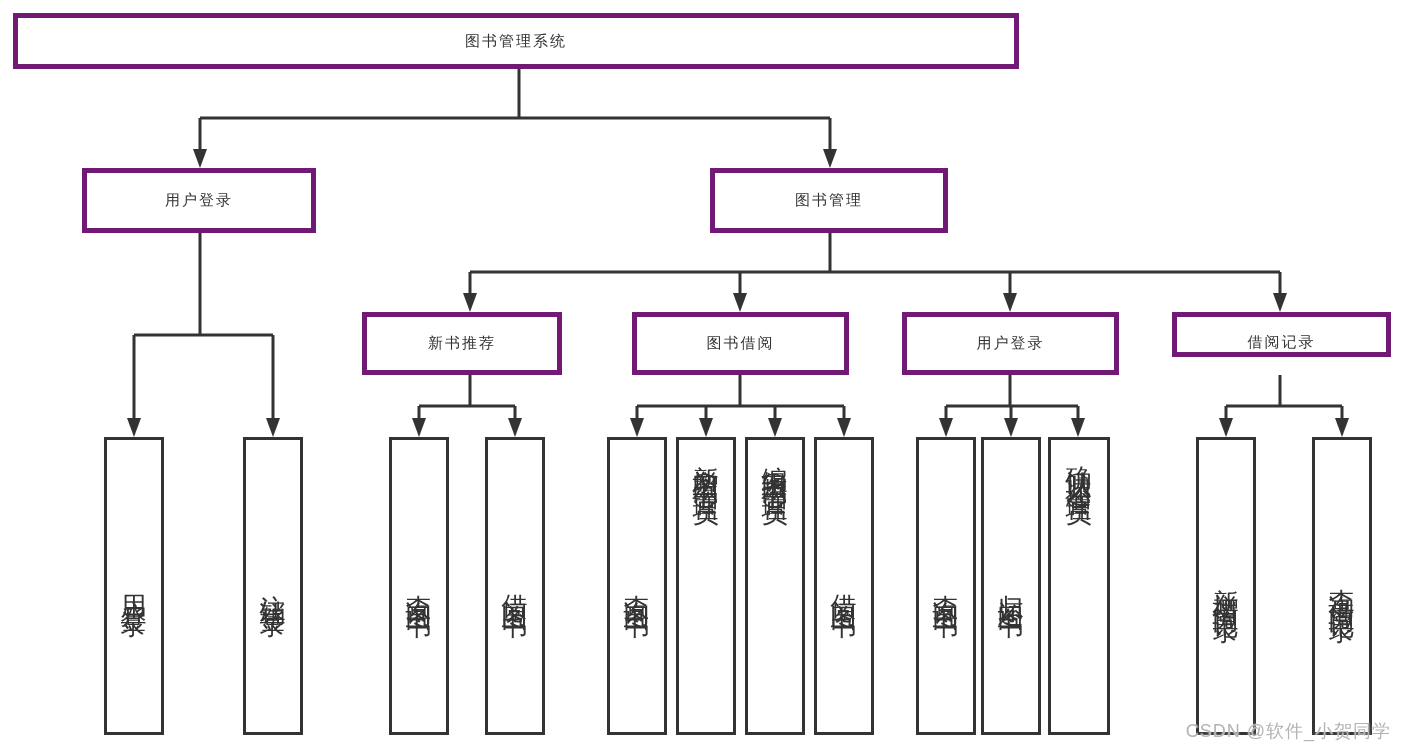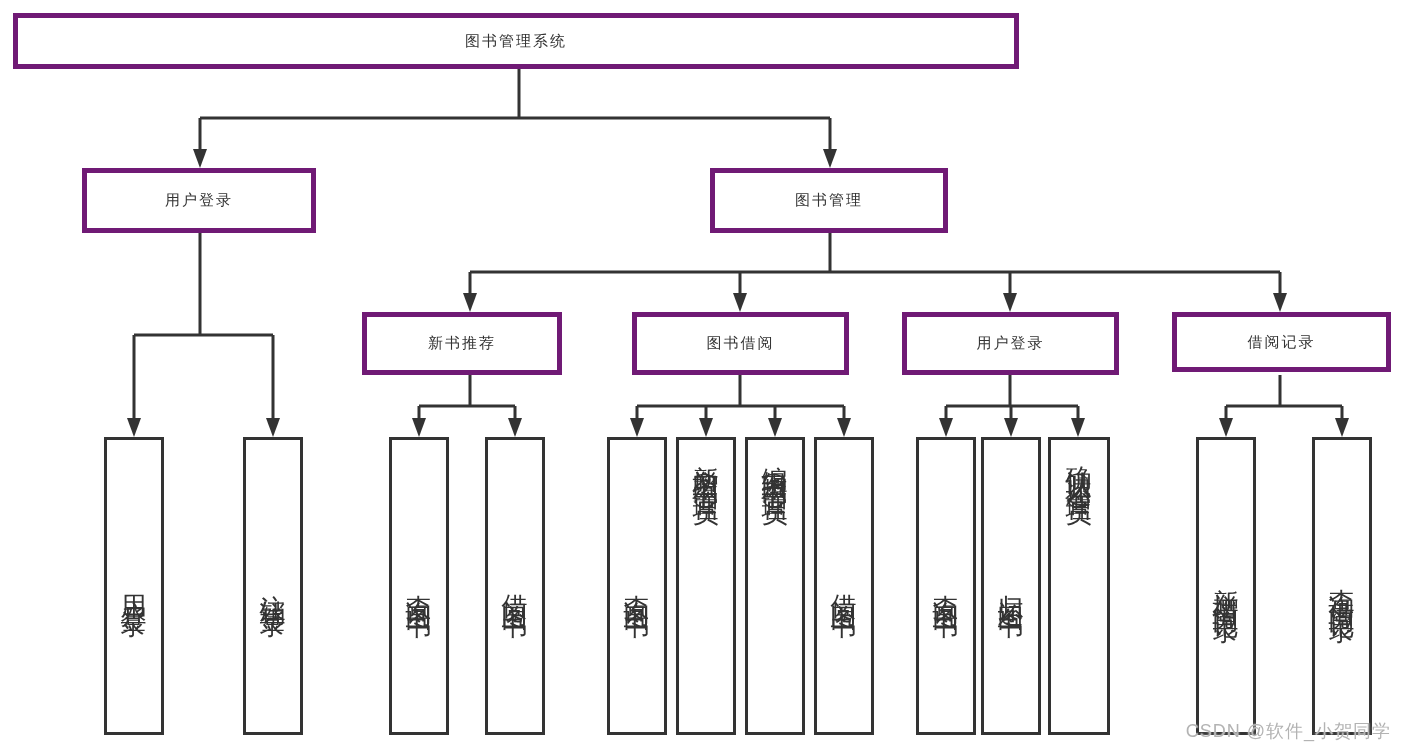--- a/index.html
+++ b/index.html
@@ -126,21 +126,21 @@
 
   <div class="node" style="left:362px; top:312px; width:200px; height:63px;">
     <span>新书推荐</span>
   </div>
   <div class="node" style="left:632px; top:312px; width:217px; height:63px;">
     <span>图书借阅</span>
   </div>
   <div class="node" style="left:902px; top:312px; width:217px; height:63px;">
     <span>用户登录</span>
   </div>
-  <div class="node" style="left:1172px; top:312px; width:219px; height:60px;">
+  <div class="node" style="left:1172px; top:312px; width:219px; height:45px;align-items:flex-end;">
     <span>借阅记录</span>
   </div>
 
   <div class="vnode" style="left:104px;">
     <span>用户登录</span>
   </div>
   <div class="vnode" style="left:243px;">
     <span>注销登录</span>
   </div>
 

